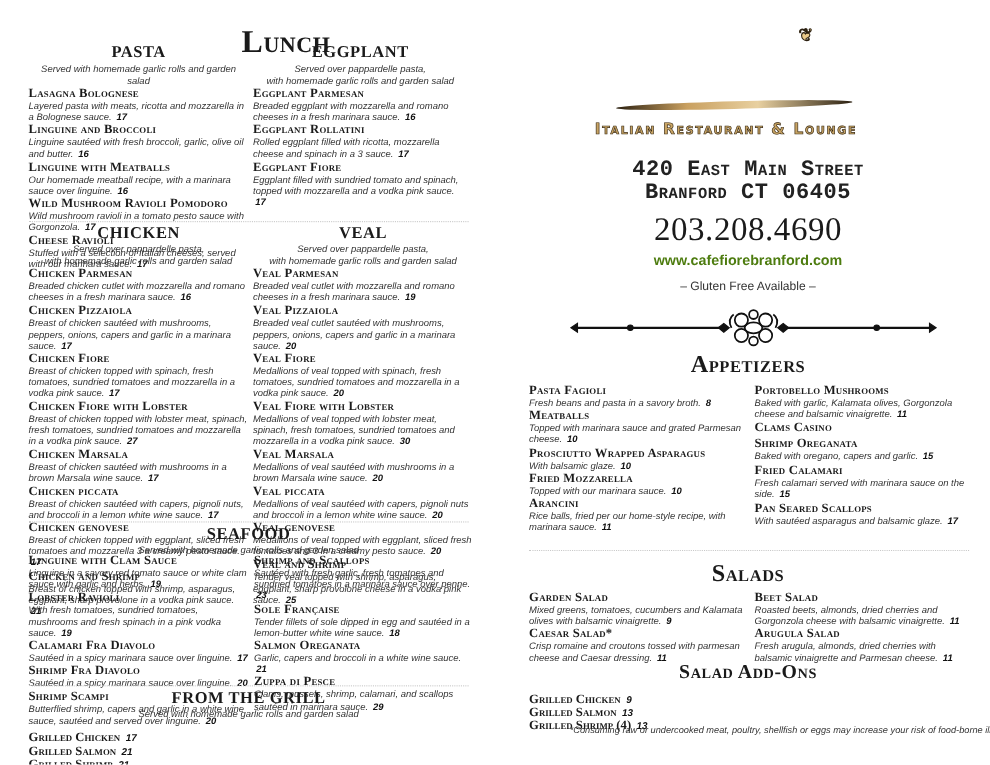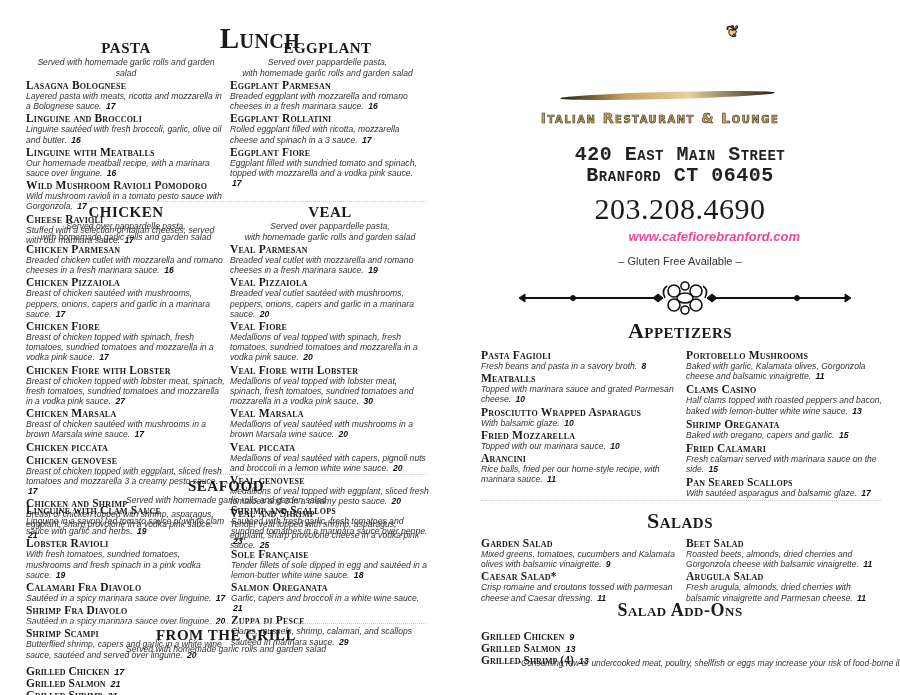--- a/index.html
+++ b/index.html
@@ -25,21 +25,21 @@
   .inline-item .price { font-family: "Liberation Sans", sans-serif; font-style: italic; font-size: 9px; margin-left: 5px; }
 
   
   .logo-script { font-family: "DejaVu Serif", serif; font-style: italic; font-weight: bold; font-size: 62px; color: #e9c98a;
     -webkit-text-stroke: 2px #2a1f10; letter-spacing: 1px; line-height: 62px; text-shadow: 1px 1px 0 #8a6a30; }
   .logo-swoosh { height: 7px; background: linear-gradient(90deg, #2a1f10, #c9a060 30%, #e8d0a0 60%, #2a1f10); border-radius: 50%; transform: rotate(-1.5deg); }
   .logo-sub { font-family: "DejaVu Sans", sans-serif; font-weight: bold; font-variant: small-caps; font-size: 14px; letter-spacing: 1.5px; color: #c9a565; -webkit-text-stroke: 0.6px #3a2b15; text-align: center; }
 
   .addr { font-family: Liberation Mono, monospace; font-variant: small-caps; font-weight: bold; font-size: 20px; line-height: 21px; text-align: center; color: #222; letter-spacing: 0.5px; }
   .phone { font-family: "Liberation Serif", serif; font-size: 30px; text-align: center; color: #1a1a1a; letter-spacing: 0.5px; }
-  .web { font-family: "Liberation Sans", sans-serif; font-weight: bold; font-size: 13px; text-align: right; color: #ec4899; font-style: italic; }
+  .web { font-family: "Liberation Sans", sans-serif; font-weight: bold; font-size: 13px; text-align: center; color: #4d7c0f; }
   .gluten { font-family: "Liberation Sans", sans-serif; font-size: 11px; text-align: center; color: #333; }
 
   .col { position: absolute; }
   .footnote { font-family: "Liberation Sans", sans-serif; font-style: italic; font-size: 8.4px; color: #333; text-align: center; margin-left: 44px; }
 </style>
 </head>
 <body>
 
 <div class="abs big-title" style="left:190px; top:22px; width:140px; font-size:29px;">Lunch</div>
 
@@ -112,20 +112,21 @@
     <div class="item">
         <div class="item-name">Chicken Fiore with Lobster</div>
         <div class="item-desc"><span>Breast of chicken topped with lobster meat, spinach, fresh tomatoes, sundried tomatoes and mozzarella in a vodka pink sauce.</span> <span class="price">27</span></div>
       </div>
     <div class="item">
         <div class="item-name">Chicken Marsala</div>
         <div class="item-desc"><span>Breast of chicken sautéed with mushrooms in a brown Marsala wine sauce.</span> <span class="price">17</span></div>
       </div>
     <div class="item">
         <div class="item-name">Chicken piccata</div>
+        <div class="item-desc"><span>Breast of chicken sautéed with capers, pignoli nuts, and broccoli in a lemon white wine sauce.</span> <span class="price">17</span></div>
       </div>
     <div class="item">
         <div class="item-name">Chicken genovese</div>
         <div class="item-desc"><span>Breast of chicken topped with eggplant, sliced fresh tomatoes and mozzarella 3 a creamy pesto sauce.</span> <span class="price">17</span></div>
       </div>
     <div class="item">
         <div class="item-name">Chicken and Shrimp</div>
         <div class="item-desc"><span>Breast of chicken topped with shrimp, asparagus, eggplant, sharp provolone in a vodka pink sauce.</span> <span class="price">21</span></div>
       </div>
   </div>
@@ -295,21 +296,20 @@
     </div>
 </div>
 
 <div class="col" style="left:686px; top:348px; width:200px;">
   <div class="item" style="margin-bottom:3px;">
       <div class="item-name">Portobello Mushrooms</div>
       <div class="item-desc"><span>Baked with garlic, Kalamata olives, Gorgonzola cheese and balsamic vinaigrette.</span> <span class="price">11</span></div>
     </div>
   <div class="item" style="margin-bottom:3px;">
       <div class="item-name">Clams Casino</div>
-      <div class="item-desc"><span>Half clams topped with roasted peppers and bacon, baked with lemon-butter white wine sauce.</span> <span class="price">13</span></div>
     </div>
   <div class="item" style="margin-bottom:3px;">
       <div class="item-name">Shrimp Oreganata</div>
       <div class="item-desc"><span>Baked with oregano, capers and garlic.</span> <span class="price">15</span></div>
     </div>
   <div class="item" style="margin-bottom:3px;">
       <div class="item-name">Fried Calamari</div>
       <div class="item-desc"><span>Fresh calamari served with marinara sauce on the side.</span> <span class="price">15</span></div>
     </div>
   <div class="item">

